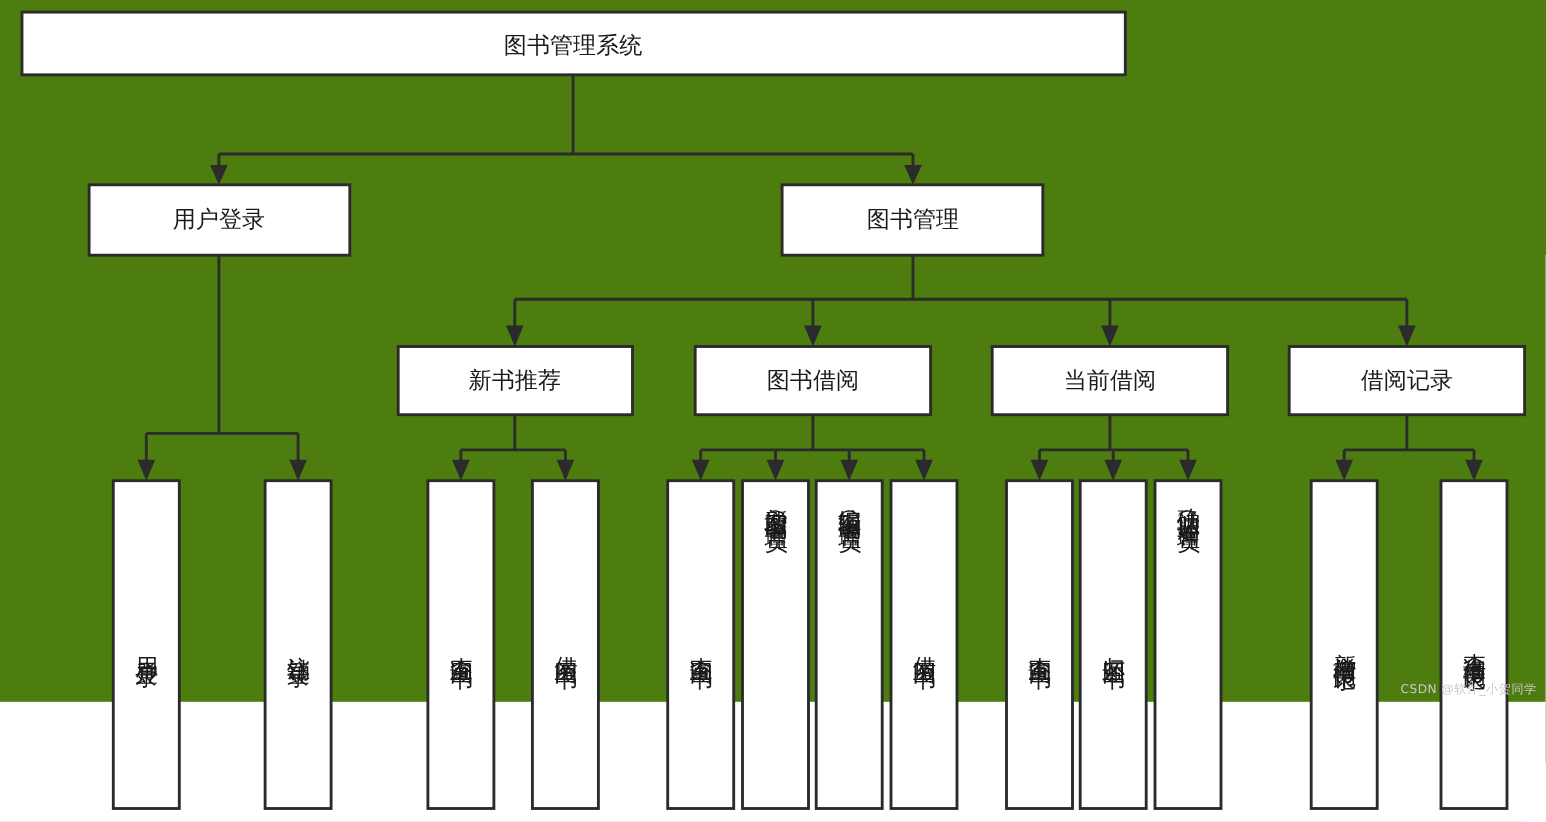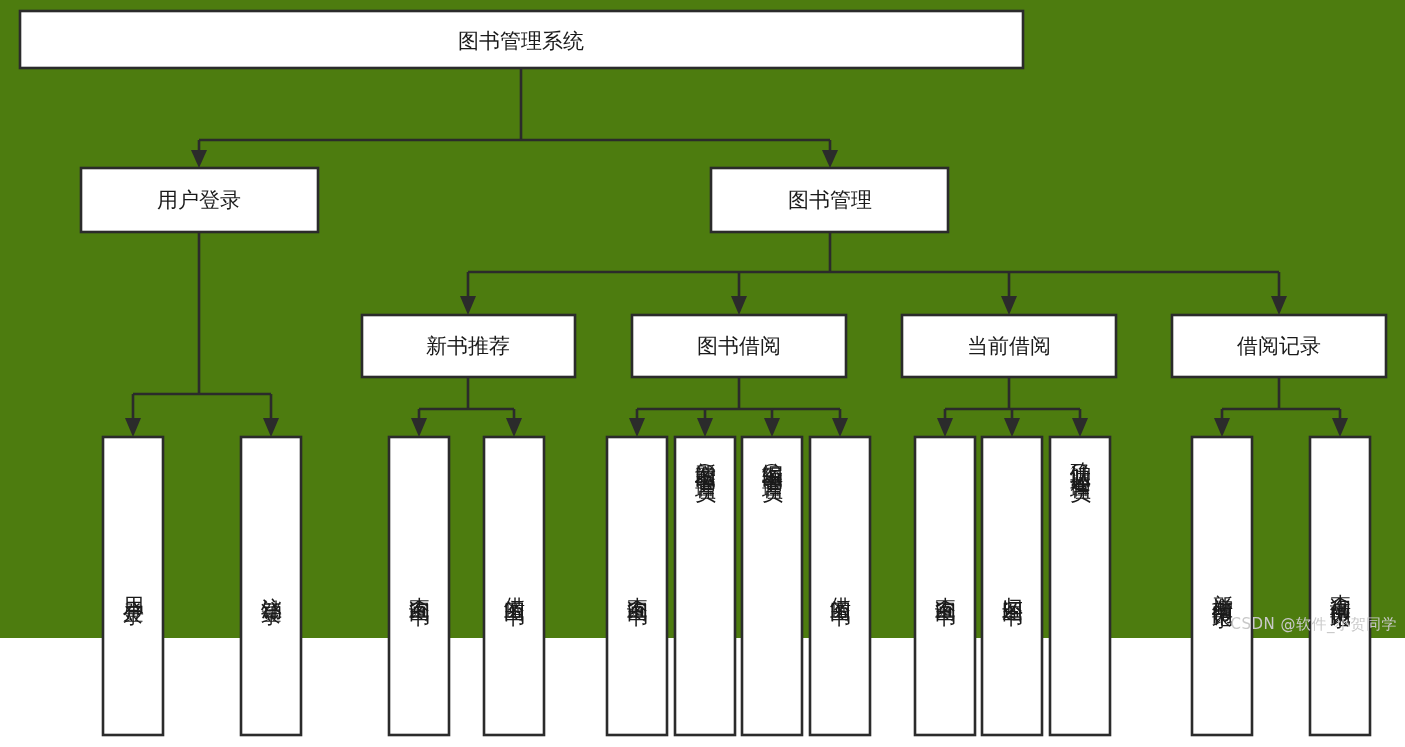--- a/index.html
+++ b/index.html
@@ -66,21 +66,21 @@
     pointer-events: none;
   }
   .vlabel-wrap.center-v {
     align-items: center;
   }
   .watermark {
     position: absolute;
     right: 8px;
     bottom: 4px;
     font-family: "DejaVu Sans", "Liberation Sans", sans-serif;
-    font-size: 15px;
+    font-size: 11px;
     color: #c9c9c9;
     letter-spacing: 0.5px;
     white-space: nowrap;
   }
 </style>
 </head>
 <body>
 
 <div id="diagram-root">
 

